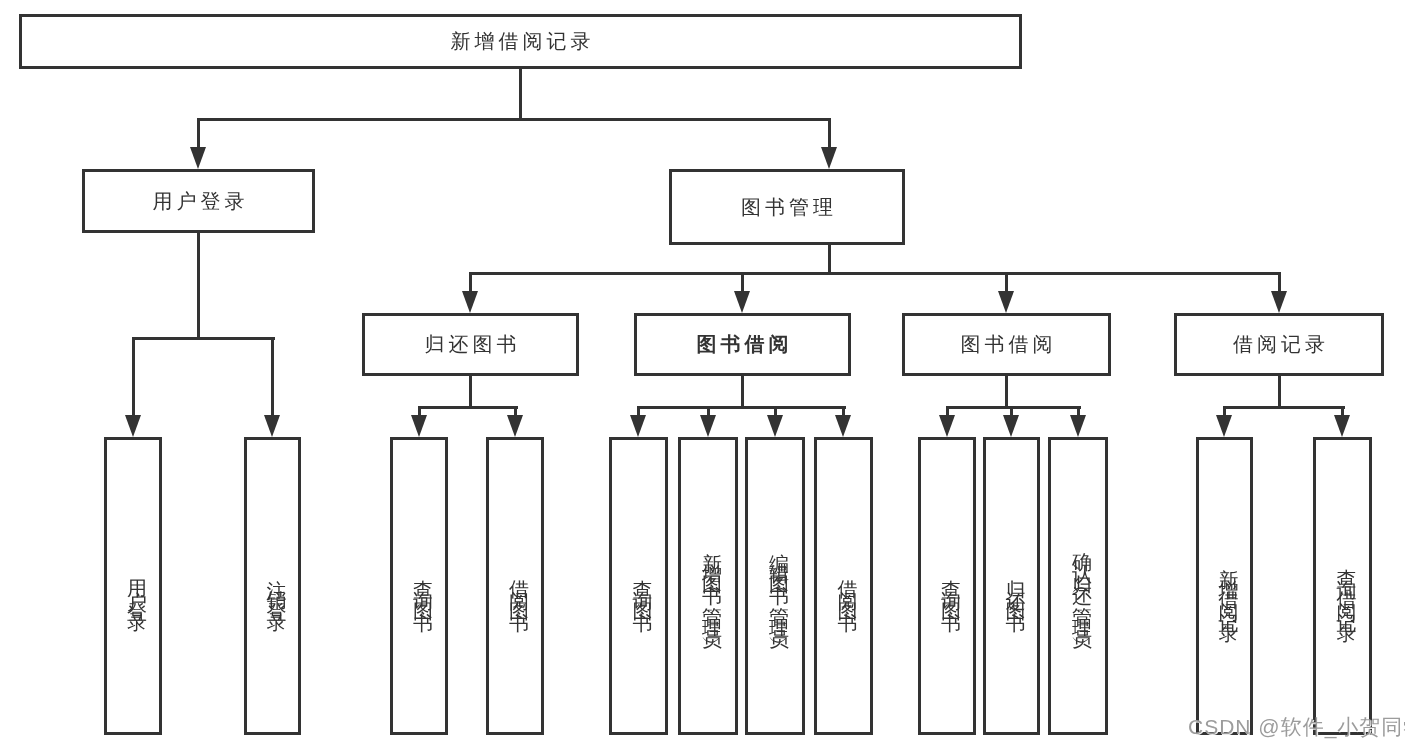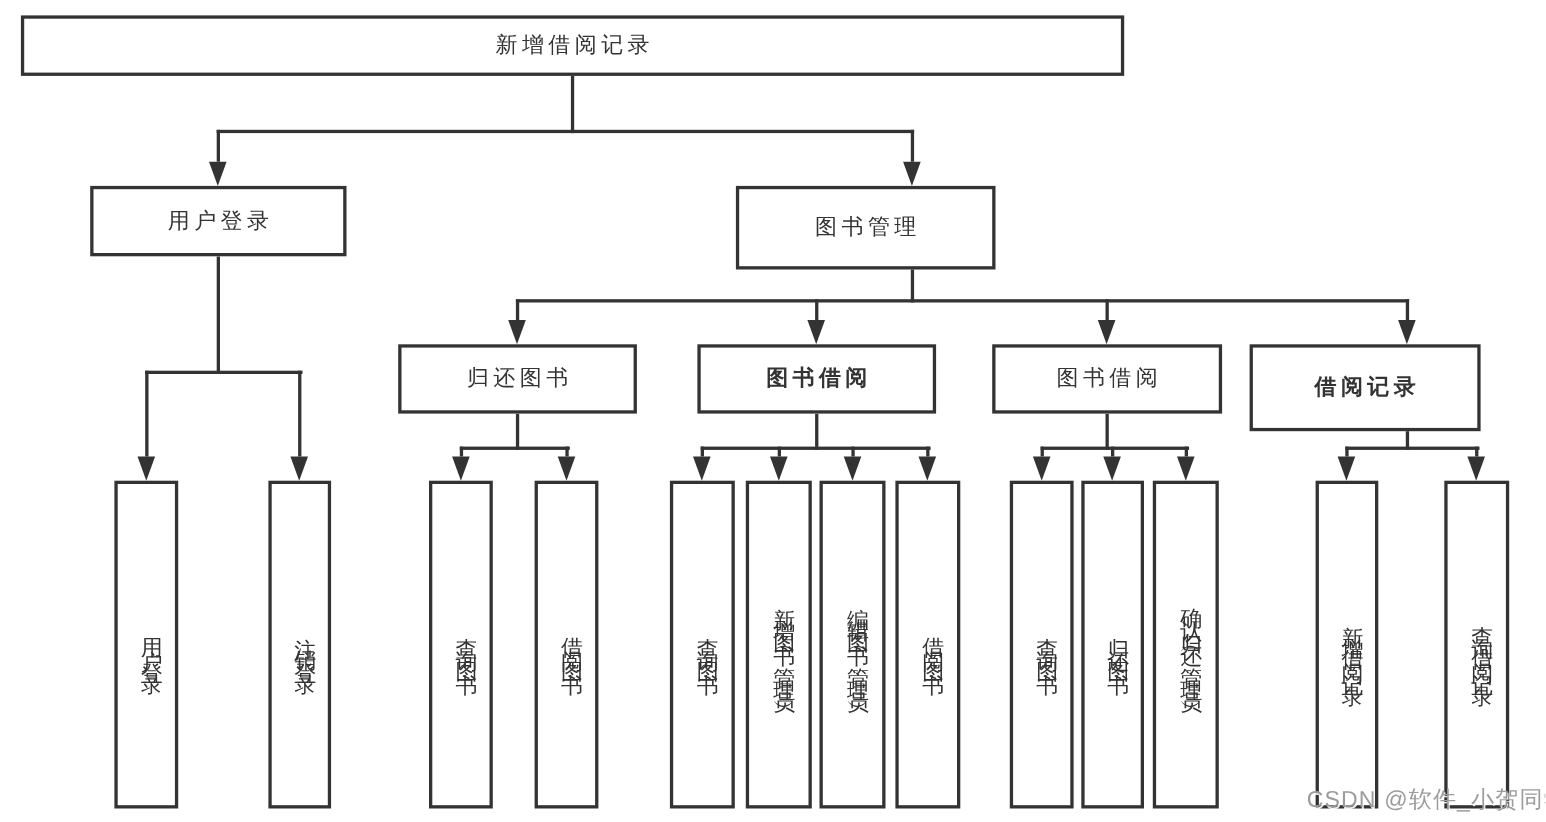--- a/index.html
+++ b/index.html
@@ -163,21 +163,21 @@
     </div>
 
   <div class="box hbox" style="left:19px; top:14px; width:1003px; height:55px;">新增借阅记录</div>
 
   <div class="box hbox" style="left:82px; top:169px; width:233px; height:64px;">用户登录</div>
   <div class="box hbox" style="left:669px; top:169px; width:236px; height:76px;">图书管理</div>
 
   <div class="box hbox" style="left:362px; top:313px; width:217px; height:63px;">归还图书</div>
   <div class="box hbox" style="left:634px; top:313px; width:217px; height:63px;font-weight:bold;">图书借阅</div>
   <div class="box hbox" style="left:902px; top:313px; width:209px; height:63px;">图书借阅</div>
-  <div class="box hbox" style="left:1136px; top:313px; width:210px; height:79px;font-weight:bold;">借阅记录</div>
+  <div class="box hbox" style="left:1174px; top:313px; width:210px; height:63px;">借阅记录</div>
 
   <div class="box vbox" style="left:104px; top:437px; width:58px; height:298px;">用户登录</div>
   <div class="box vbox" style="left:244px; top:437px; width:57px; height:298px;">注销登录</div>
   <div class="box vbox" style="left:390px; top:437px; width:58px; height:298px;">查询图书</div>
   <div class="box vbox" style="left:486px; top:437px; width:58px; height:298px;">借阅图书</div>
   <div class="box vbox" style="left:609px; top:437px; width:59px; height:298px;">查询图书</div>
   <div class="box vbox" style="left:678px; top:437px; width:60px; height:298px;">新增图书（管理员）</div>
   <div class="box vbox" style="left:745px; top:437px; width:60px; height:298px;">编辑图书（管理员）</div>
   <div class="box vbox" style="left:814px; top:437px; width:59px; height:298px;">借阅图书</div>
   <div class="box vbox" style="left:918px; top:437px; width:58px; height:298px;">查询图书</div>

